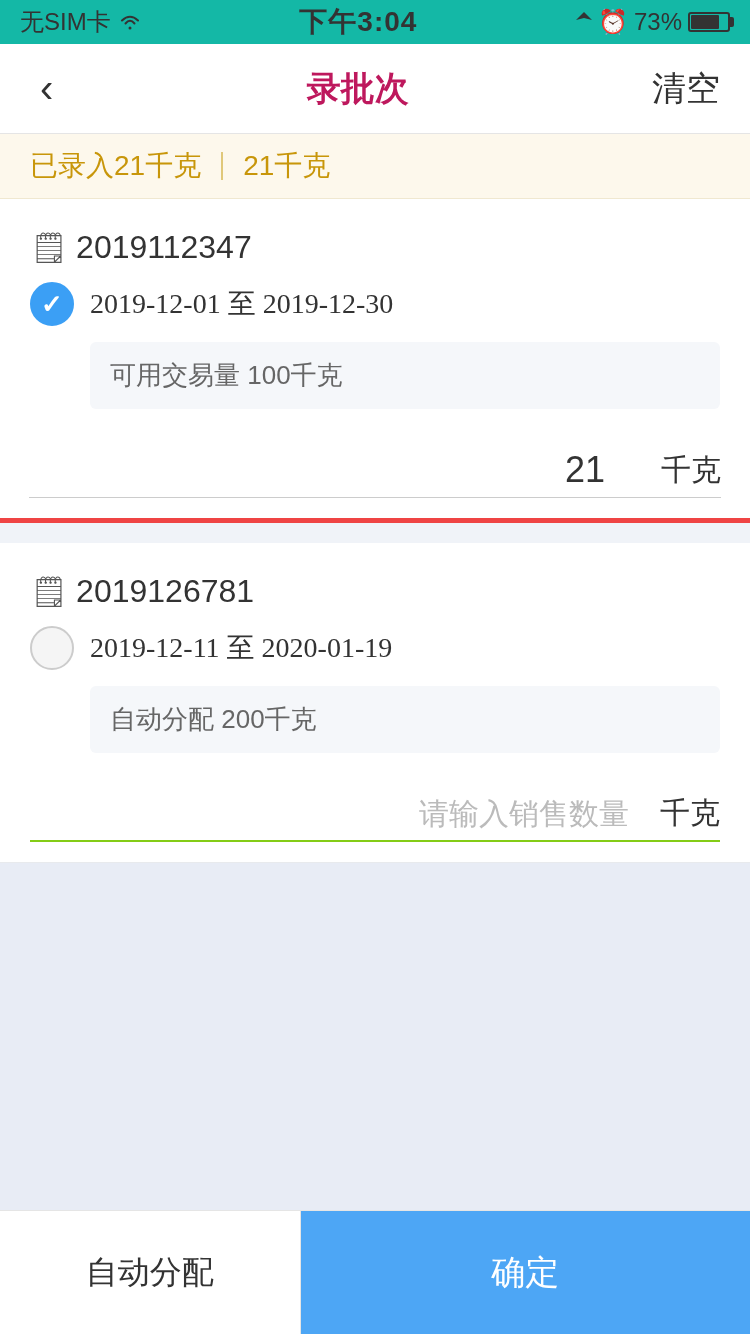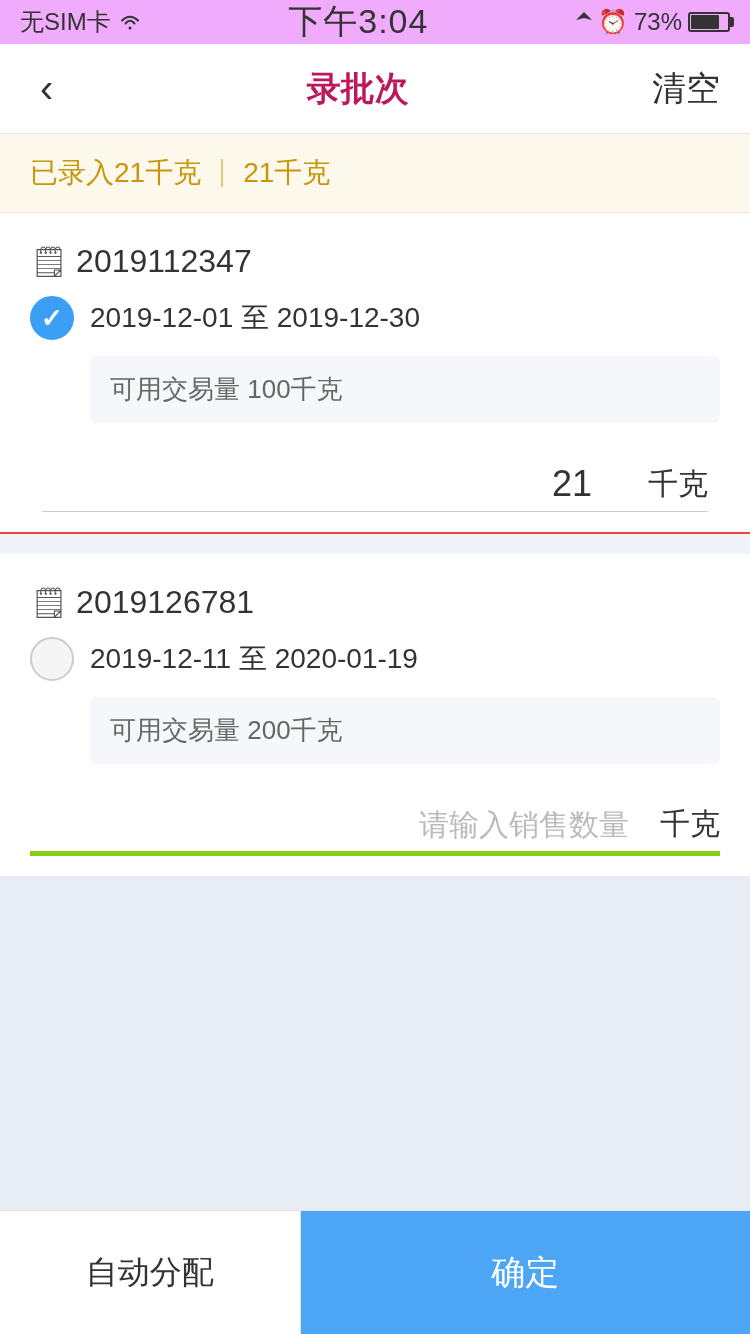--- a/index.html
+++ b/index.html
@@ -10,37 +10,37 @@
       font-family: -apple-system, 'PingFang SC', 'Helvetica Neue', Arial, sans-serif;
       background: #f0f3f8;
       font-size: 28px;
       color: #333;
     }
 
     
     .status-bar {
       width: 750px;
       height: 44px;
-      background: #f0abfc;
+      background: #14b8a6;
       display: flex;
       align-items: center;
       justify-content: space-between;
       padding: 0 20px;
       font-size: 26px;
       font-weight: 500;
     }
     .status-left {
       display: flex;
       align-items: center;
       gap: 8px;
       font-size: 24px;
     }
     .status-center {
-      font-size: 34px;
-      font-weight: 400;
+      font-size: 28px;
+      font-weight: 700;
       letter-spacing: 1px;
     }
     .status-right {
       display: flex;
       align-items: center;
       gap: 6px;
       font-size: 24px;
     }
     .battery-icon {
       width: 42px;
@@ -96,21 +96,21 @@
     .nav-clear {
       font-size: 34px;
       color: #333;
       cursor: pointer;
     }
 
     
     .summary-banner {
       width: 750px;
       background: #fdf8ec;
-      padding: 20px 30px;
+      padding: 13px 30px;
       display: flex;
       align-items: center;
       gap: 20px;
       border-bottom: 1px solid #f0e8d0;
     }
     .summary-text {
       font-size: 28px;
       color: #c8960a;
     }
     .summary-divider {
@@ -168,39 +168,40 @@
     }
     .radio-circle.selected::after {
       content: '✓';
       color: #fff;
       font-size: 26px;
       font-weight: bold;
     }
     .batch-date {
       font-size: 28px;
       color: #333;
+      font-family: Liberation Serif, serif;
     }
     .batch-available {
       background: #f5f7fa;
       border-radius: 6px;
       padding: 16px 20px;
       font-size: 26px;
       color: #666;
       margin-left: 60px;
       margin-bottom: 0;
     }
 
     
     .quantity-row {
       display: flex;
       align-items: center;
       justify-content: flex-start;
-      padding: 20px 42px;
-      background: #fff;
-      border-bottom: 2px solid #ef4444;
+      padding: 20px 29px;
+      background: #fff;
+      border-bottom: 5px solid #ef4444;
     }
     .quantity-value {
       font-size: 36px;
       color: #333;
       font-weight: 500;
     }
     .quantity-unit {
       font-size: 30px;
       color: #333;
       margin-left: 16px;
@@ -339,26 +340,26 @@
 
 <div class="batch-item card">
   <div class="batch-id-row">
     <span class="batch-icon">🗒</span>
     <span class="batch-id">2019126781</span>
   </div>
   <div class="batch-date-row">
     <div class="radio-circle"></div>
     <span class="batch-date">2019-12-11 至 2020-01-19</span>
   </div>
-  <div class="batch-available">可用交易量 200千克</div>
+  <div class="batch-available">自动分配 200千克</div>
   <div style="height: 20px; background: #fff;"></div>
 </div>
 
 <div class="quantity-input-row">
-  <div style="flex:1; display:flex; justify-content: flex-end; align-items: center; gap: 16px; border-bottom: 5px solid #84cc16; padding-bottom: 6px;">
+  <div style="flex:1; display:flex; justify-content: flex-end; align-items: center; gap: 16px; border-bottom: 2px solid #84cc16; padding-bottom: 6px;">
     <input class="quantity-input" type="number" placeholder="请输入销售数量" style="">
     <span class="quantity-unit2">千克</span>
   </div>
 </div>
 
 <div class="bottom-area" style="min-height: 490px; background: #e8ecf5;"></div>
 
 <div class="footer">
   <div class="footer-auto">自动分配</div>
   <div class="footer-confirm">确定</div>

